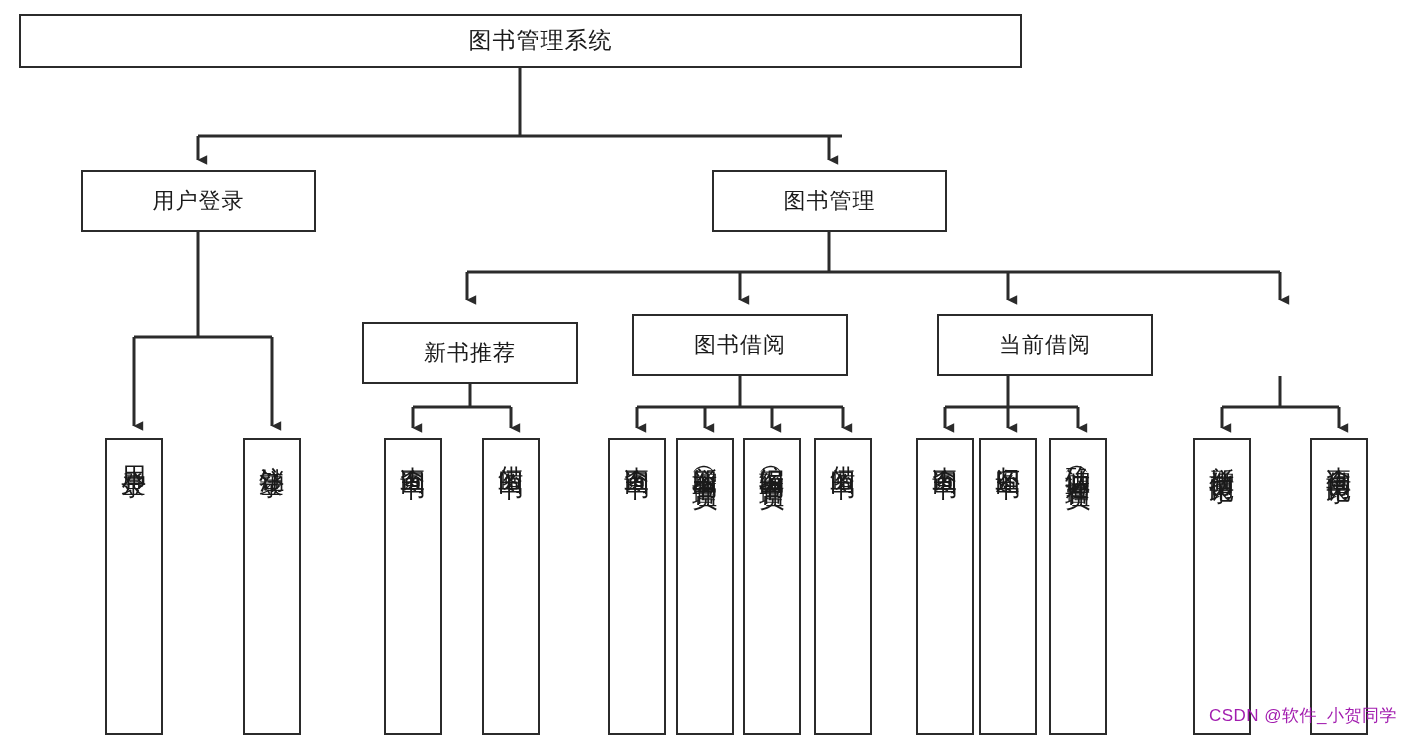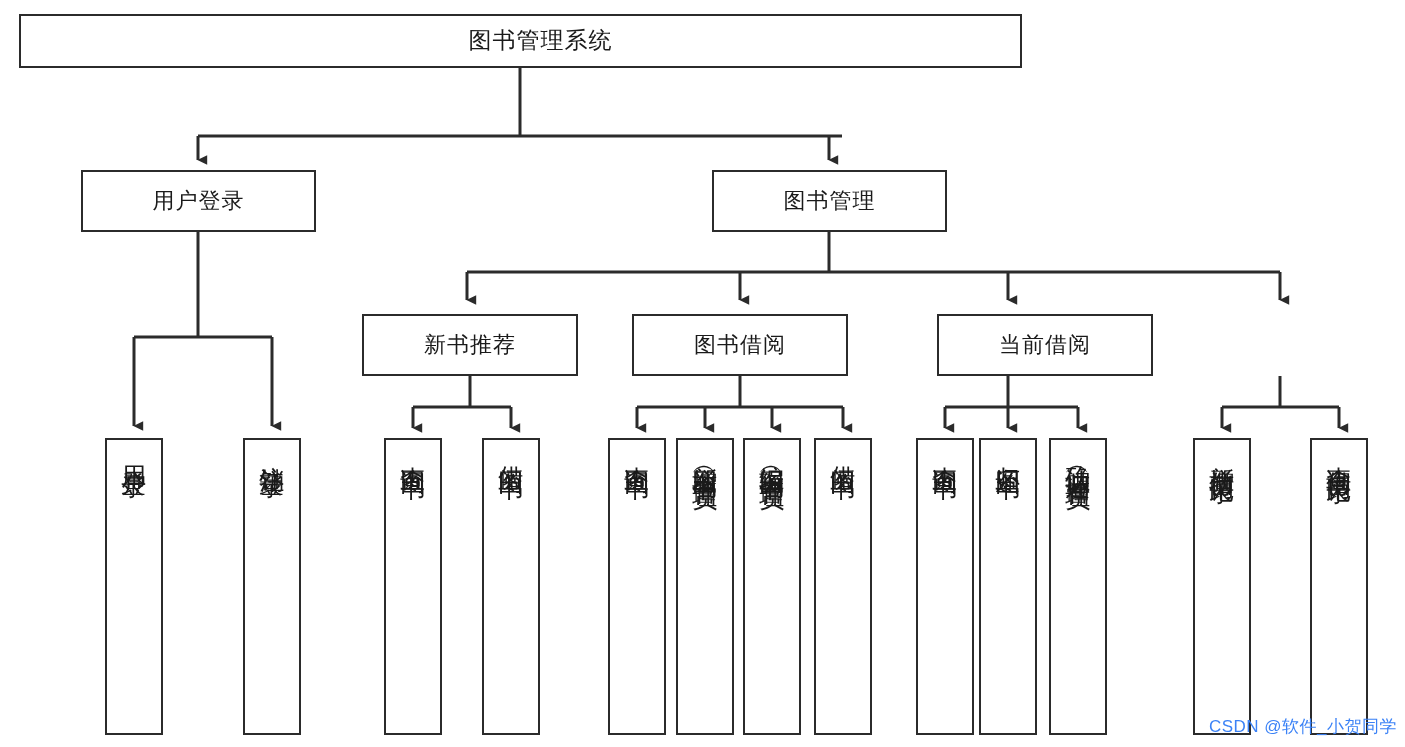--- a/index.html
+++ b/index.html
@@ -57,23 +57,23 @@
     text-orientation: upright;
     font-size: 25px;
     line-height: 1.05;
     letter-spacing: 3px;
     white-space: nowrap;
     display: block;
   }
   .watermark {
     position: absolute;
     right: 8px;
-    bottom: 9px;
+    bottom: 20px;
     font-size: 17px;
-    color: #3b82f6;
+    color: #a21caf;
     letter-spacing: 0.5px;
     z-index: 3;
     white-space: nowrap;
   }
 </style>
 </head>
 <body>
 
 <div id="diagram-root">
 
@@ -131,21 +131,21 @@
     <span>图书管理系统</span>
   </div>
 
   <div class="node node-h" style="left:81px; top:170px; width:235px; height:62px;">
     <span>用户登录</span>
   </div>
   <div class="node node-h" style="left:712px; top:170px; width:235px; height:62px;">
     <span>图书管理</span>
   </div>
 
-  <div class="node node-h" style="left:362px; top:314px; width:216px; height:62px;">
+  <div class="node node-h" style="left:362px; top:322px; width:216px; height:62px;">
     <span>新书推荐</span>
   </div>
   <div class="node node-h" style="left:632px; top:314px; width:216px; height:62px;">
     <span>图书借阅</span>
   </div>
   <div class="node node-h" style="left:902px; top:314px; width:216px; height:62px;margin-left:35px;">
     <span>当前借阅</span>
   </div>
 
   <div class="node node-v" style="left:105px; top:438px; width:58px; height:297px;">

